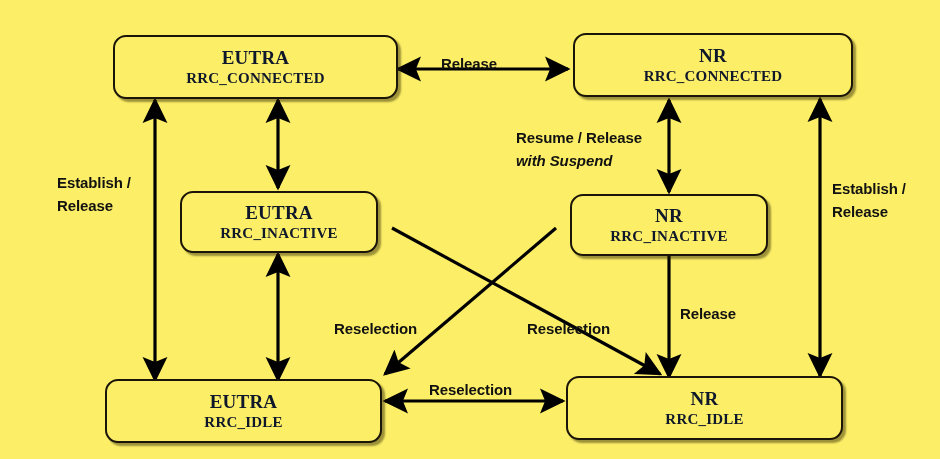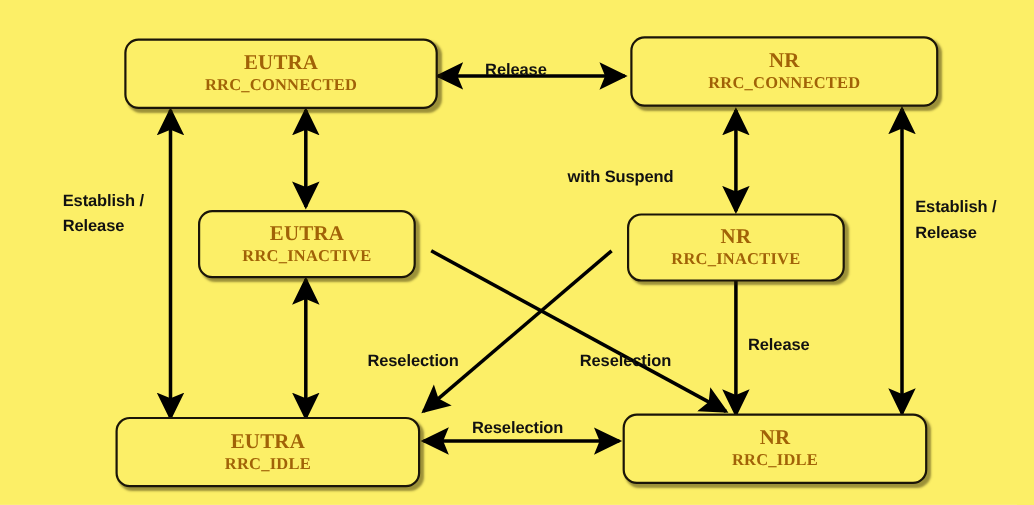--- a/index.html
+++ b/index.html
@@ -28,21 +28,21 @@
     background: #FCEF67;
     border: 2px solid #1a1508;
     border-radius: 13px;
     box-shadow: 3px 3px 2px rgba(40, 30, 0, 0.45);
     display: flex;
     flex-direction: column;
     align-items: center;
     justify-content: center;
     font-family: "Liberation Serif", "DejaVu Serif", serif;
     font-weight: bold;
-    color: #a16207;
+    color: #0f172a;
     z-index: 3;
   }
   .state-box .line1 {
     font-size: 19px;
     line-height: 1.24;
     letter-spacing: 0.2px;
   }
   .state-box .line2 {
     font-size: 15px;
     line-height: 1.24;
@@ -124,21 +124,22 @@
     <span class="line2">RRC_IDLE</span>
   </div>
 
   <div class="state-box" style="left:566px; top:376px; width:277px; height:64px;">
     <span class="line1">NR</span>
     <span class="line2">RRC_IDLE</span>
   </div>
 
   <div class="edge-label" style="left:441px; top:53px;">Release</div>
 
-  <div class="edge-label" style="left:516px; top:150px;">with Suspend</div>
+  <div class="edge-label" style="left:516px; top:127px;">Resume / Release</div>
+  <div class="edge-label" style="left:516px; top:150px;font-style:italic;">with Suspend</div>
 
   <div class="edge-label" style="left:57px; top:172px;">Establish /</div>
   <div class="edge-label" style="left:57px; top:195px;">Release</div>
 
   <div class="edge-label" style="left:832px; top:178px;">Establish /</div>
   <div class="edge-label" style="left:832px; top:201px;">Release</div>
 
   <div class="edge-label" style="left:680px; top:303px;">Release</div>
 
   <div class="edge-label" style="left:334px; top:318px;">Reselection</div>

